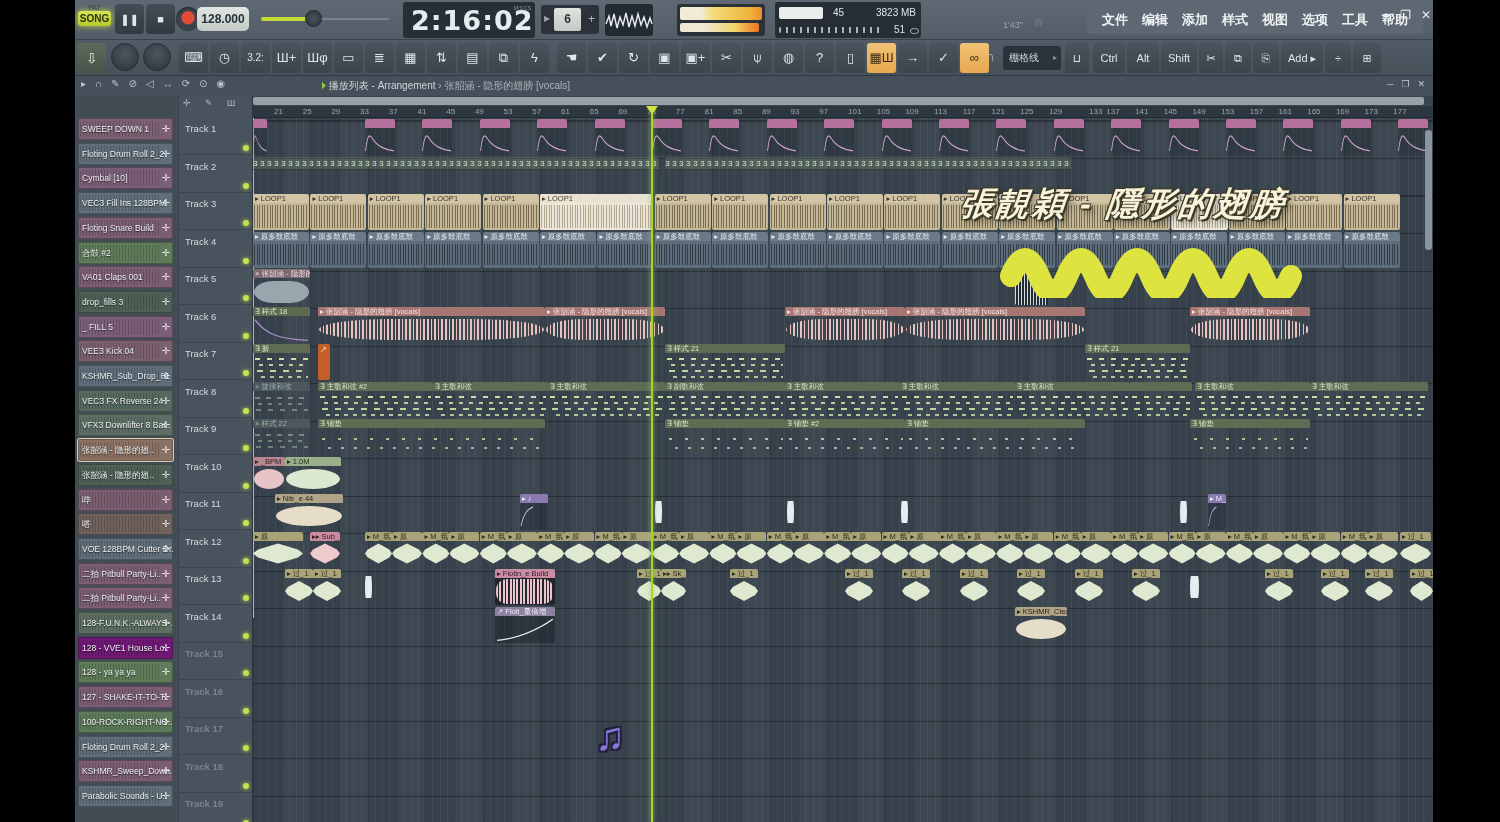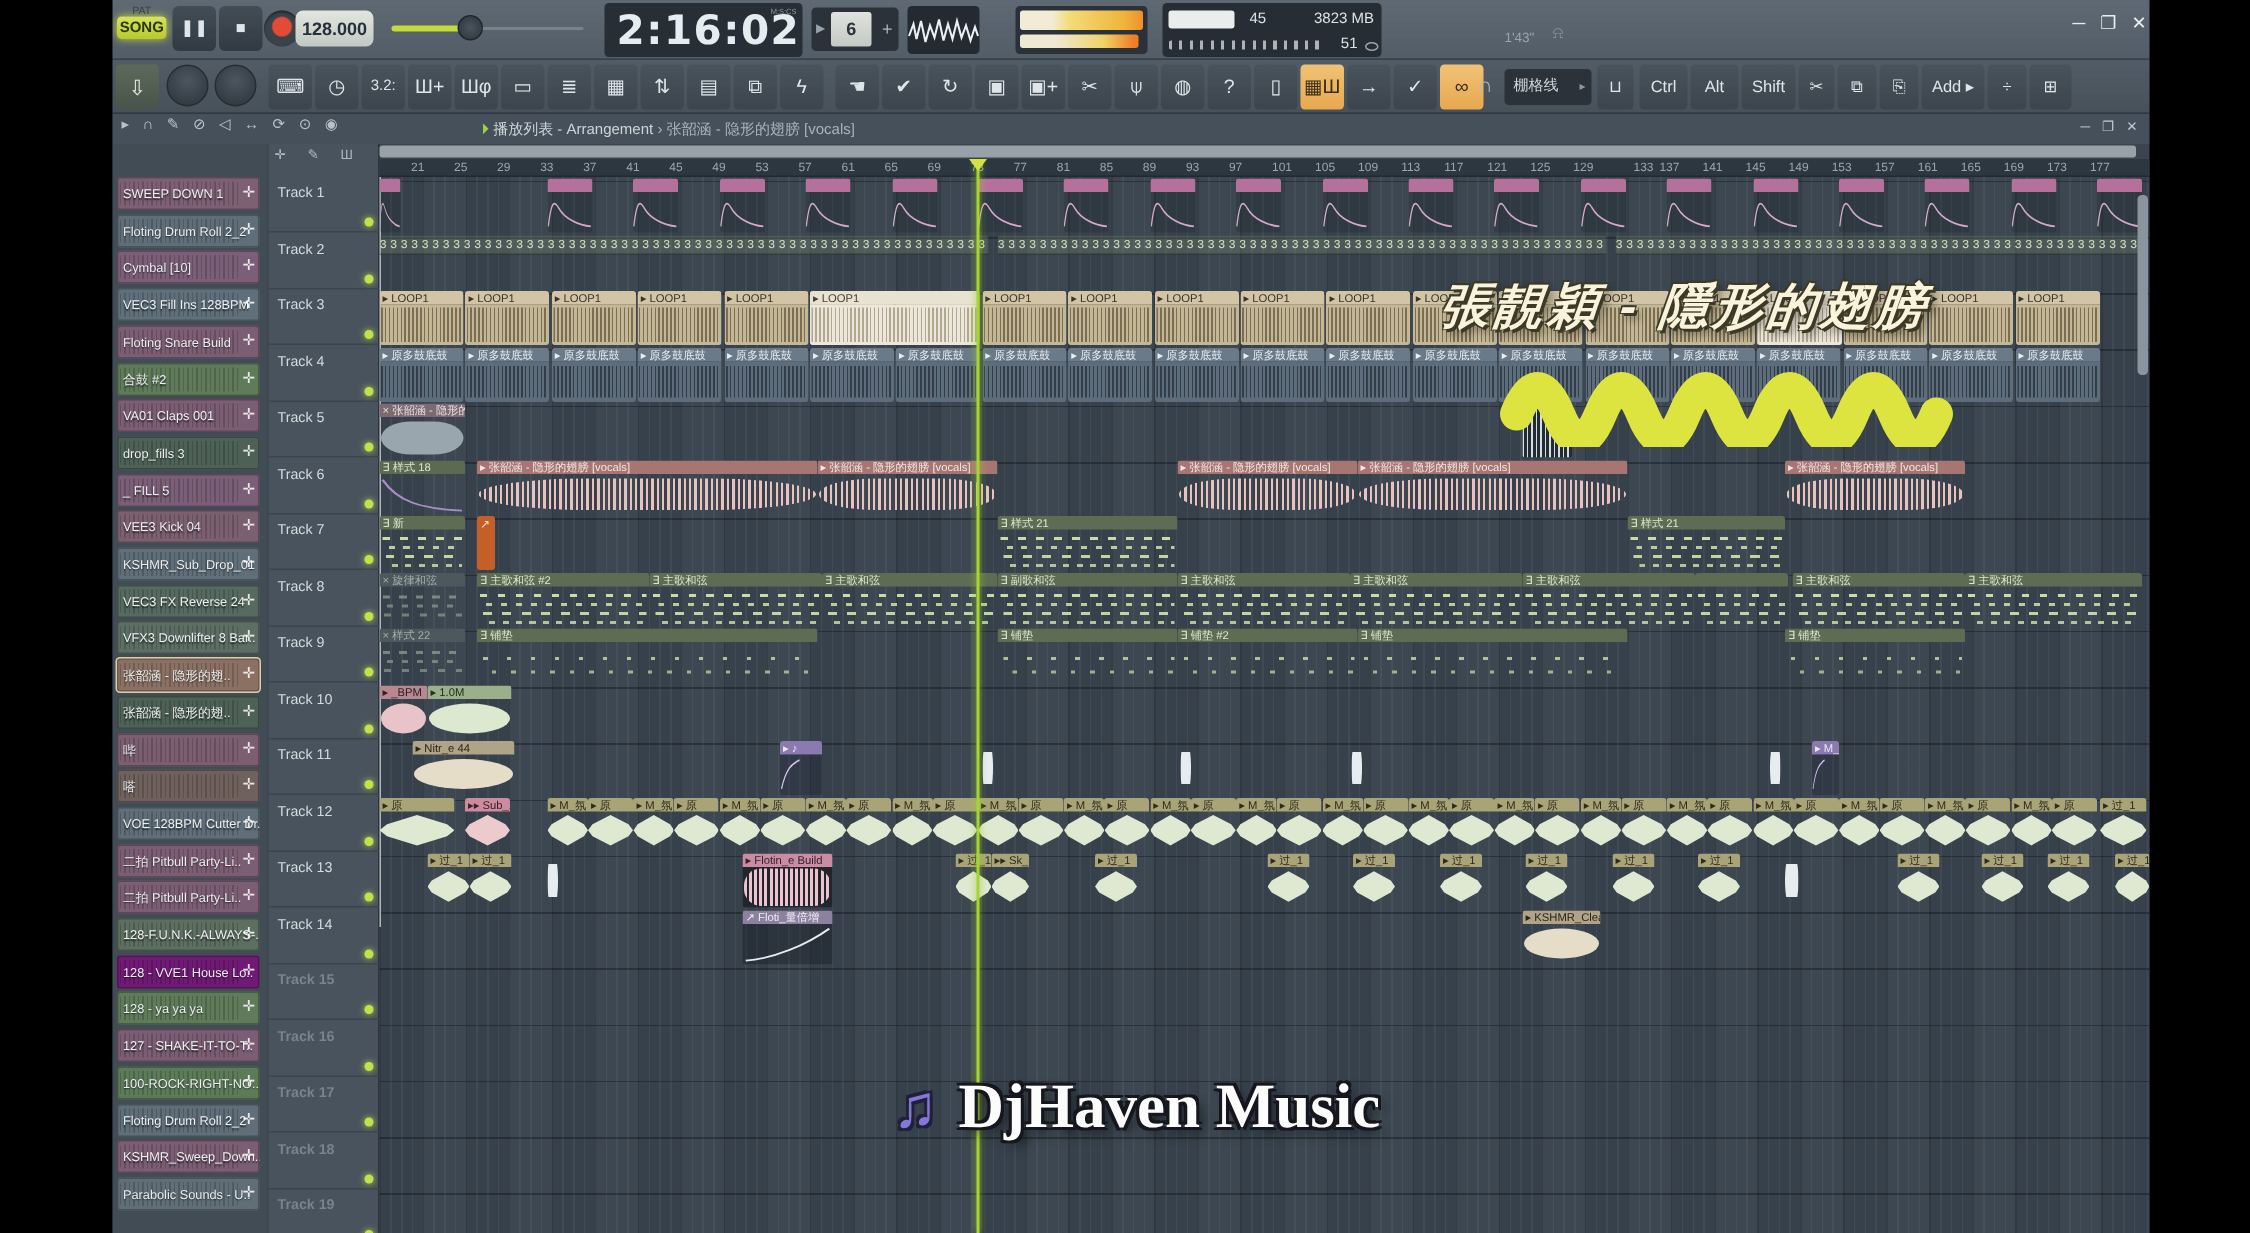--- a/index.html
+++ b/index.html
@@ -250,20 +250,30 @@
     <div class="mempan">
       <div class="cpubox"></div>
       <div class="v45">45</div>
       <div class="vmb">3823 MB</div>
       <div class="sq"></div>
       <div class="v51">51</div>
       <div class="ell"></div>
     </div>
     <div class="sesstime">1'43"</div>
     <div class="bellic">⍾</div>
+    <div class="menubar" id="menubar">
+        <span>文件</span>
+        <span>编辑</span>
+        <span>添加</span>
+        <span>样式</span>
+        <span>视图</span>
+        <span>选项</span>
+        <span>工具</span>
+        <span>帮助</span>
+      </div>
     <div class="winctl" id="winctl">
         <span>─</span>
         <span>❐</span>
         <span>✕</span>
       </div>
   </div>
 
   <div class="toolbar2">
     <div class="savebtn">⇩</div>
     <div class="knob" style="left:36px"></div>
@@ -643,25 +653,20 @@
         <div class="clip s-seq" style="left: 0px; width: 406px; top: 38.5px;">
           <div class="bd">
             <div class="seqrow">3333333333333333333333333333333333333333333333333333333333</div>
           </div>
         </div>
         <div class="clip s-seq" style="left: 412px; width: 406px; top: 38.5px;">
           <div class="bd">
             <div class="seqrow">3333333333333333333333333333333333333333333333333333333333</div>
           </div>
         </div>
-        <div class="clip s-seq" style="left: 824px; width: 354px; top: 38.5px;">
-          <div class="bd">
-            <div class="seqrow">33333333333333333333333333333333333333333333333333</div>
-          </div>
-        </div>
         <div class="clip s-loop" style="left: 0px; width: 56px; top: 76px;">
           <div class="hd">▸ LOOP1</div>
           <div class="bd"></div>
         </div>
         <div class="clip s-loop" style="left: 57.4px; width: 56px; top: 76px;">
           <div class="hd">▸ LOOP1</div>
           <div class="bd"></div>
         </div>
         <div class="clip s-loop" style="left: 114.8px; width: 56px; top: 76px;">
           <div class="hd">▸ LOOP1</div>
@@ -1279,15 +1284,14 @@
     <div class="phtri" id="phtri" style="left: 393.1px;"></div>
     <div class="vscroll"></div>
   </div>
 
   <div class="headline">張靚穎 - 隱形的翅膀</div>
   <svg class="squiggle" width="330" height="60" viewBox="0 0 330 60">
     <path id="sqpath" d="M16 38 Q 30 4 44 38 T 72 38 T 100 38 T 128 38 T 156 38 T 184 38 T 212 38 T 240 38 T 268 38 T 296 38" fill="none" stroke-width="22" stroke-linecap="round" stroke-linejoin="round" stroke="#dde440"></path>
   </svg>
   <div class="watermark">
     <span class="note">♫</span>
-    <span class="wm">DjHaven Music</span>
   </div>
 </div>
 
 </body></html>

